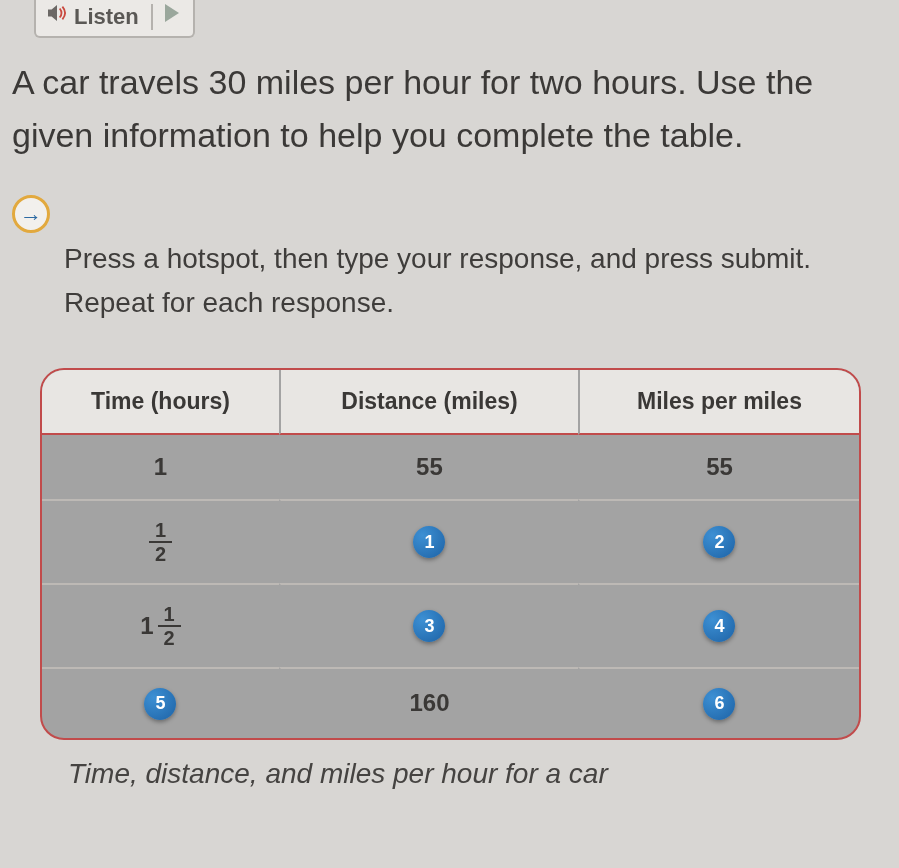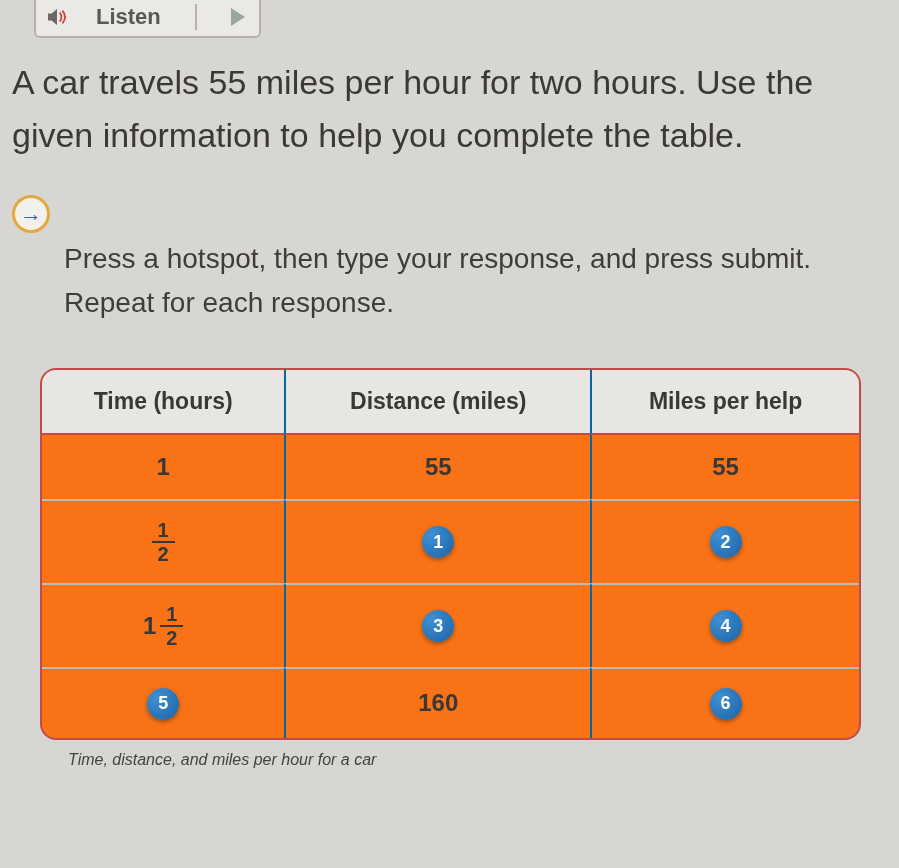--- a/index.html
+++ b/index.html
@@ -10,28 +10,28 @@
     font-family: Arial, Helvetica, sans-serif;
     color: #363434;
     overflow: hidden;
     position: relative;
   }
   .page {
     padding: 0 30px 20px 12px;
   }
   .listen-bar {
     display: inline-flex;
-    align-items: center;
+    align-items: flex-start;
     background: #ebe9e6;
     border: 2px solid #b5b2ae;
     border-top: none;
     border-radius: 0 0 6px 6px;
     padding: 4px 14px 6px 10px;
     margin-left: 22px;
-    gap: 28px;
+    gap: 6px;
   }
   .listen-bar .speaker {
     width: 22px;
     height: 18px;
     display: inline-block;
   }
   .listen-bar .label {
     font-weight: 700;
     font-size: 22px;
     color: #5a5855;
@@ -87,39 +87,39 @@
   .table-wrap {
     margin-top: 44px;
     margin-left: 28px;
     margin-right: 8px;
   }
   table {
     width: 100%;
     border-collapse: separate;
     border-spacing: 0;
     border: 2px solid #c14b4b;
-    border-radius: 16px;
+    border-radius: 24px;
     overflow: hidden;
-    background: #f97316;
+    background: #a3a3a3;
   }
   th, td {
     text-align: center;
     vertical-align: middle;
     font-size: 24px;
     font-weight: 700;
     color: #3a3836;
     padding: 18px 6px;
   }
   th {
     background: #e8e6e3;
     border-bottom: 2px solid #c14b4b;
     font-size: 23px;
   }
   th + th, td + td {
-    border-left: 2px solid #0369a1;
+    border-left: 2px solid #a3a3a3;
   }
   tbody tr + tr td {
     border-top: 2px solid #bdb9b5;
   }
   .frac {
     display: inline-block;
     text-align: center;
     vertical-align: middle;
     line-height: 1;
   }
@@ -142,23 +142,23 @@
     width: 32px; height: 32px;
     border-radius: 50%;
     background: radial-gradient(circle at 30% 30%, #3d90d4, #1d62a5);
     color: #fff;
     font-size: 18px;
     font-weight: 800;
     box-shadow: 0 2px 4px rgba(0,0,0,0.35);
   }
   .caption {
     font-style: italic;
-    font-size: 16px;
+    font-size: 28px;
     color: #454341;
-    margin-top: 11px;
+    margin-top: 18px;
     margin-left: 28px;
   }
 </style>
 </head>
 <body>
 
 <div class="page">
 
   <div class="listen-bar">
     <span class="speaker">
@@ -166,36 +166,36 @@
         <path d="M2 6 H6 L12 1 V19 L6 14 H2 Z" fill="#6b6865"></path>
         <path d="M15 5 Q19 10 15 15" stroke="#c9483e" stroke-width="2" fill="none"></path>
         <path d="M18 3 Q24 10 18 17" stroke="#c9483e" stroke-width="2" fill="none"></path>
       </svg>
     </span>
     <span class="label">Listen</span>
     <span class="divider"></span>
     <span class="play"></span>
   </div>
 
-  <p class="problem">A car travels 55 miles per hour for two hours. Use the given information to help you complete the table.</p>
+  <p class="problem">A car travels 30 miles per hour for two hours. Use the given information to help you complete the table.</p>
 
   <div class="instruction-row">
     <div class="arrow-badge">
         <span>→</span>
       </div>
     <p class="instruction-text">Press a hotspot, then type your response, and press submit. Repeat for each response.</p>
   </div>
 
   <div class="table-wrap">
     <table>
       <thead>
         <tr>
           <th>Time (hours)</th>
           <th>Distance (miles)</th>
-          <th>Miles per help</th>
+          <th>Miles per miles</th>
         </tr>
       </thead>
       <tbody id="tbody">
           <tr>
             <td><span>1</span></td>
             <td><span>55</span></td>
             <td><span>55</span></td>
           </tr>
           <tr>
             <td><span class="frac"><span class="n">1</span><span class="d">2</span></span></td>

